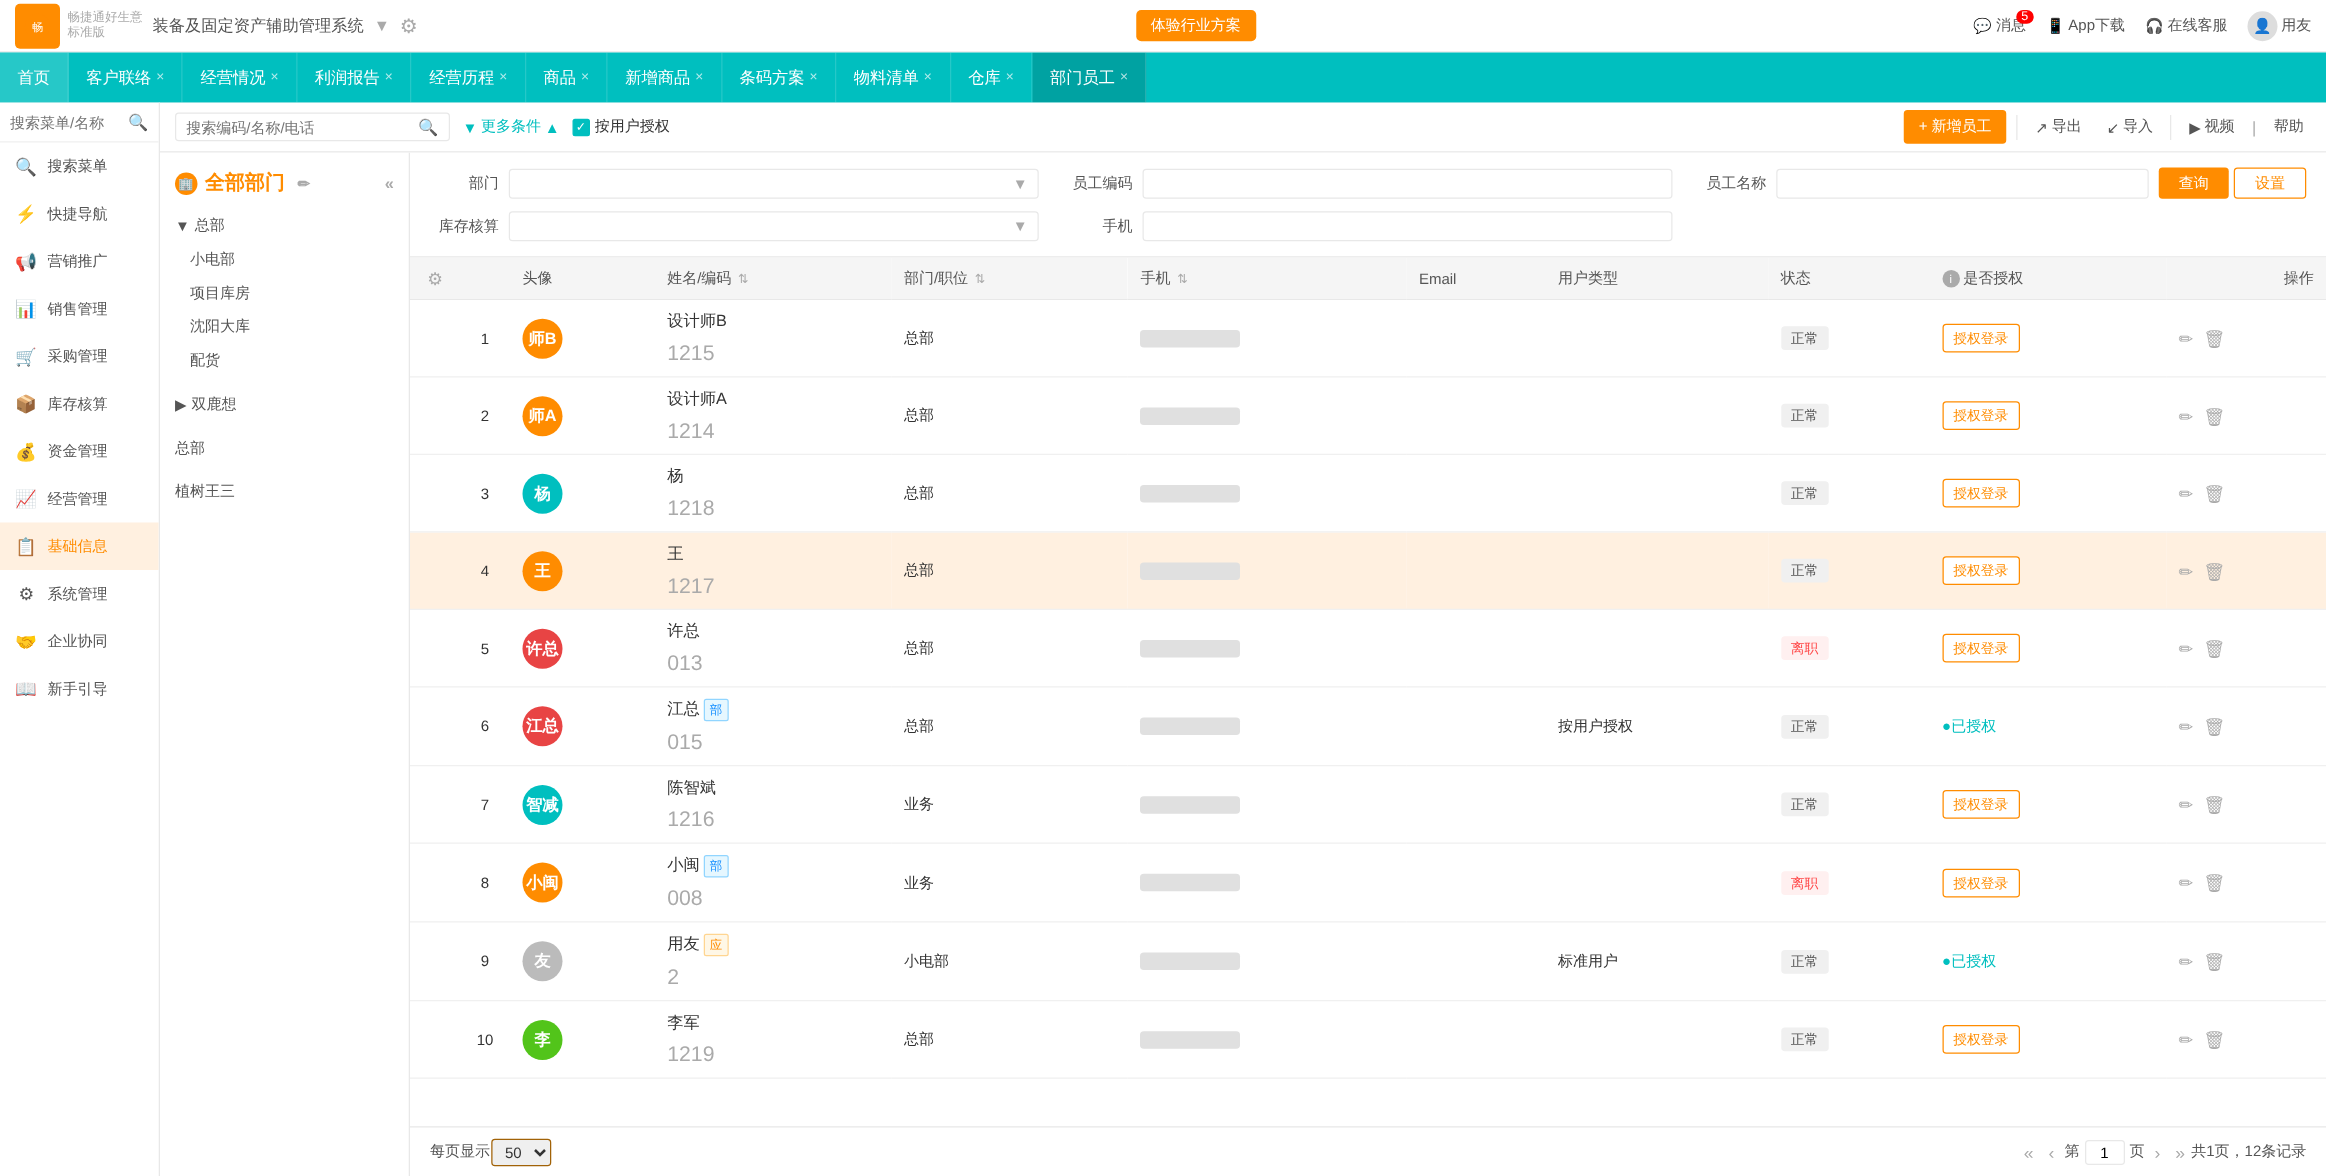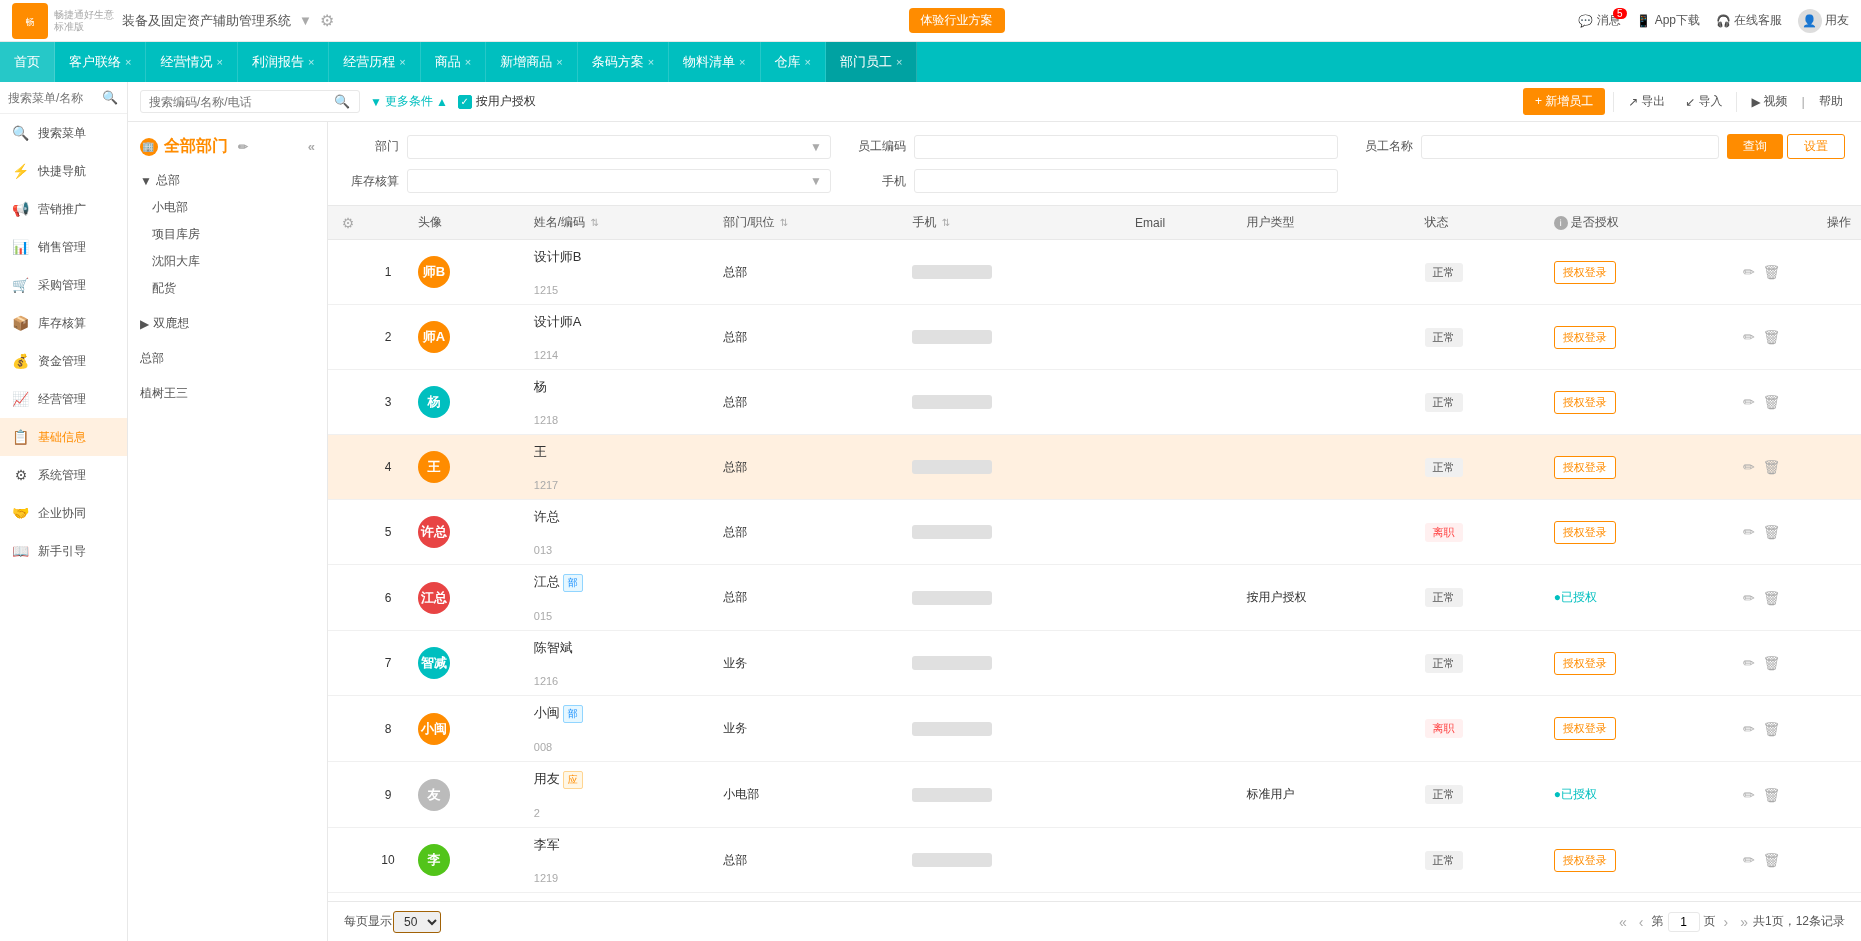--- a/index.html
+++ b/index.html
@@ -90,21 +90,21 @@
     .data-table tbody tr.highlighted { background: #fff0e0; }
     .data-table tbody td { padding: 8px 10px; vertical-align: middle; }
     .data-table .th-checkbox, .data-table .td-checkbox { width: 40px; text-align: center; }
     .data-table .th-num, .data-table .td-num { width: 40px; text-align: center; }
 
     
     .avatar { width: 32px; height: 32px; border-radius: 50%; display: flex; align-items: center; justify-content: center; color: #fff; font-size: 13px; font-weight: bold; flex-shrink: 0; }
 
     
     .name-cell .name { font-size: 13px; color: #333; }
-    .name-cell .code { font-size: 11px; color: #aaa; margin-top: 18px; }
+    .name-cell .code { font-size: 17px; color: #aaa; margin-top: 7px; }
 
     
     .status-badge { display: inline-block; padding: 2px 8px; border-radius: 3px; font-size: 11px; }
     .status-normal { background: #f0f0f0; color: #555; }
     .status-resigned { background: #fff0f0; color: #ff4444; }
 
     
     .auth-btn { border: 1px solid #ff8c00; color: #ff8c00; background: #fff; border-radius: 3px; padding: 3px 8px; font-size: 11px; cursor: pointer; white-space: nowrap; }
     .auth-granted { color: #00bfbf; font-size: 12px; display: flex; align-items: center; gap: 3px; }
 

